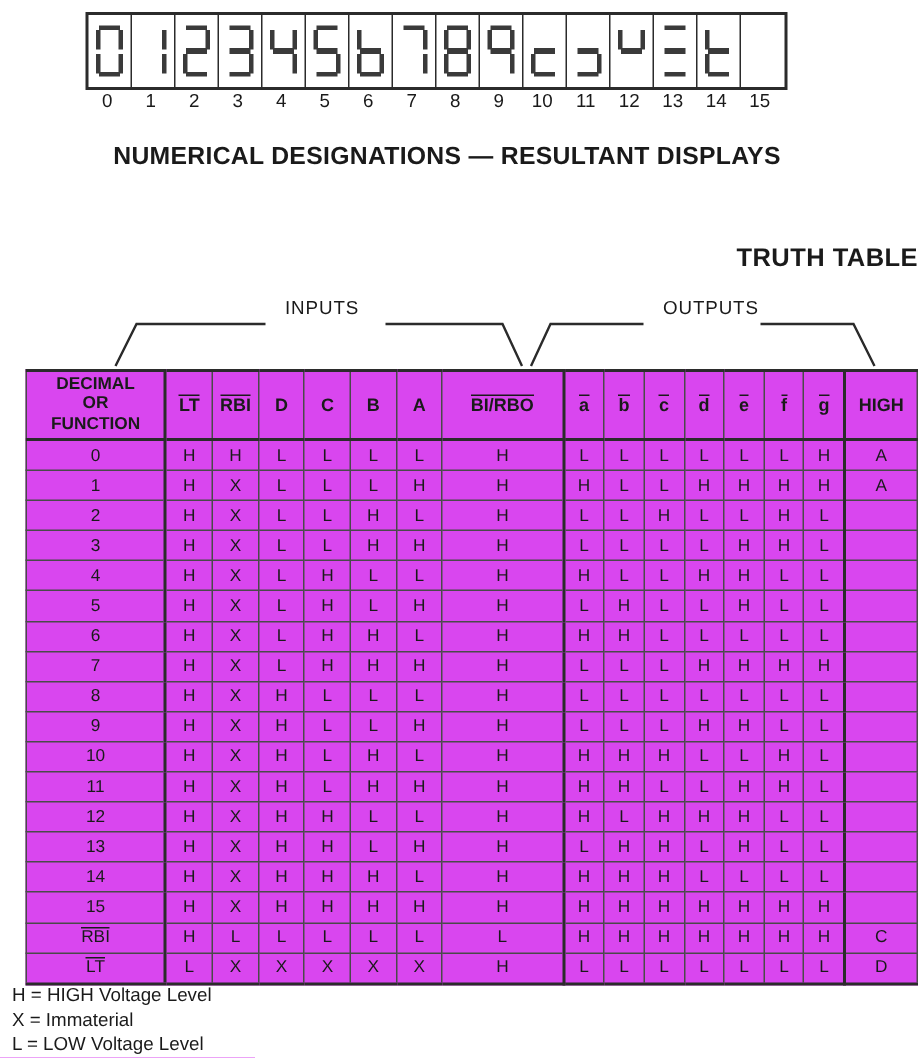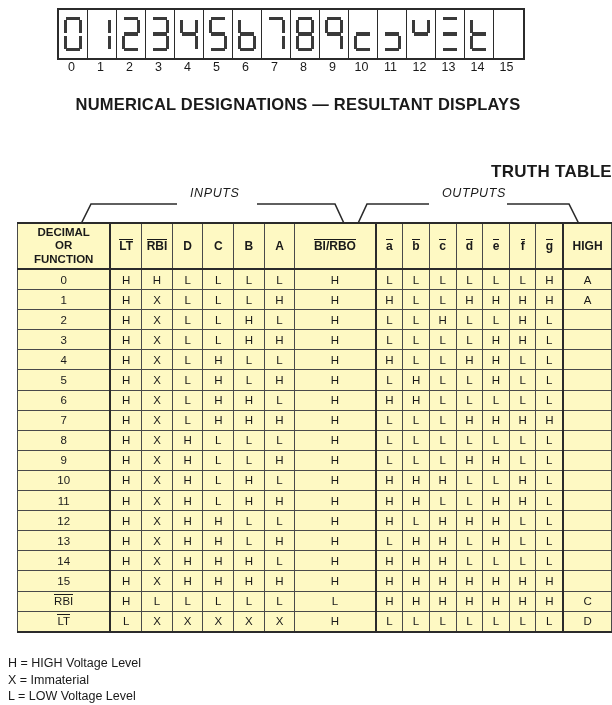--- a/index.html
+++ b/index.html
@@ -65,41 +65,41 @@
     left:0;right:0;top:162px;
     text-align:right;
     font-size:17px;
     font-weight:bold;
     letter-spacing:.3px;
   }
 
   
   #group-brackets{
     position:absolute;
-    left:17px; top:188px;
-    width:578px; height:46px;font-style:italic;
+    left:17px; top:200px;
+    width:578px; height:46px;
   }
   #group-brackets svg{display:block;}
   .grp-label{
     position:absolute;
     font-size:12.5px;
     letter-spacing:.6px;
     background:#fff;
     padding:0 5px;
   }
   #label-inputs{left:168px;top:-2px;}
   #label-outputs{left:420px;top:-2px;}
 
   
   #truth-table{
     position:absolute;
-    left:17px; top:222px;
+    left:17px; top:246px;
     border-collapse:collapse;
     table-layout:fixed;
-    background:#fef9c3;
+    background:#d946ef;
   }
   #truth-table th,#truth-table td{
     border:1px solid #4a4a4a;
     text-align:center;
     vertical-align:middle;
     font-size:11.5px;
     padding:0;
     height:19.1px;
     color:#1a1a1a;
   }

